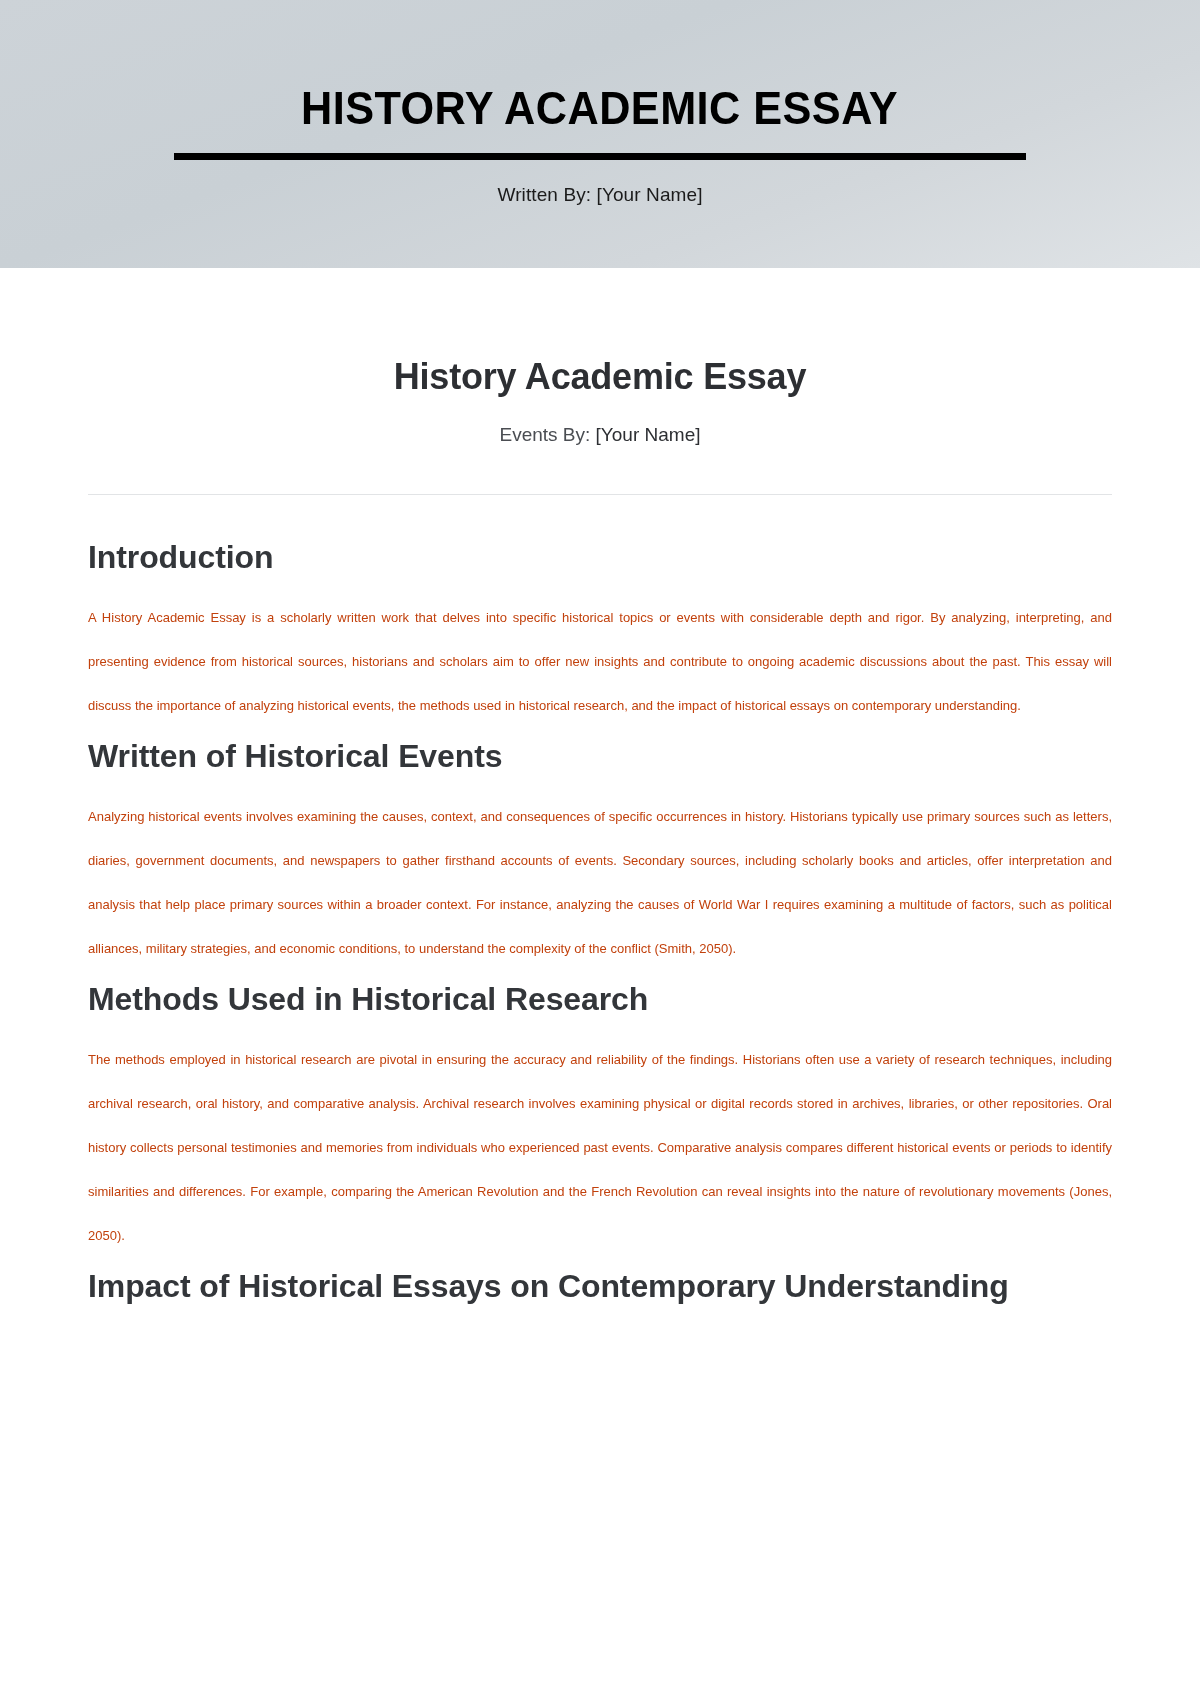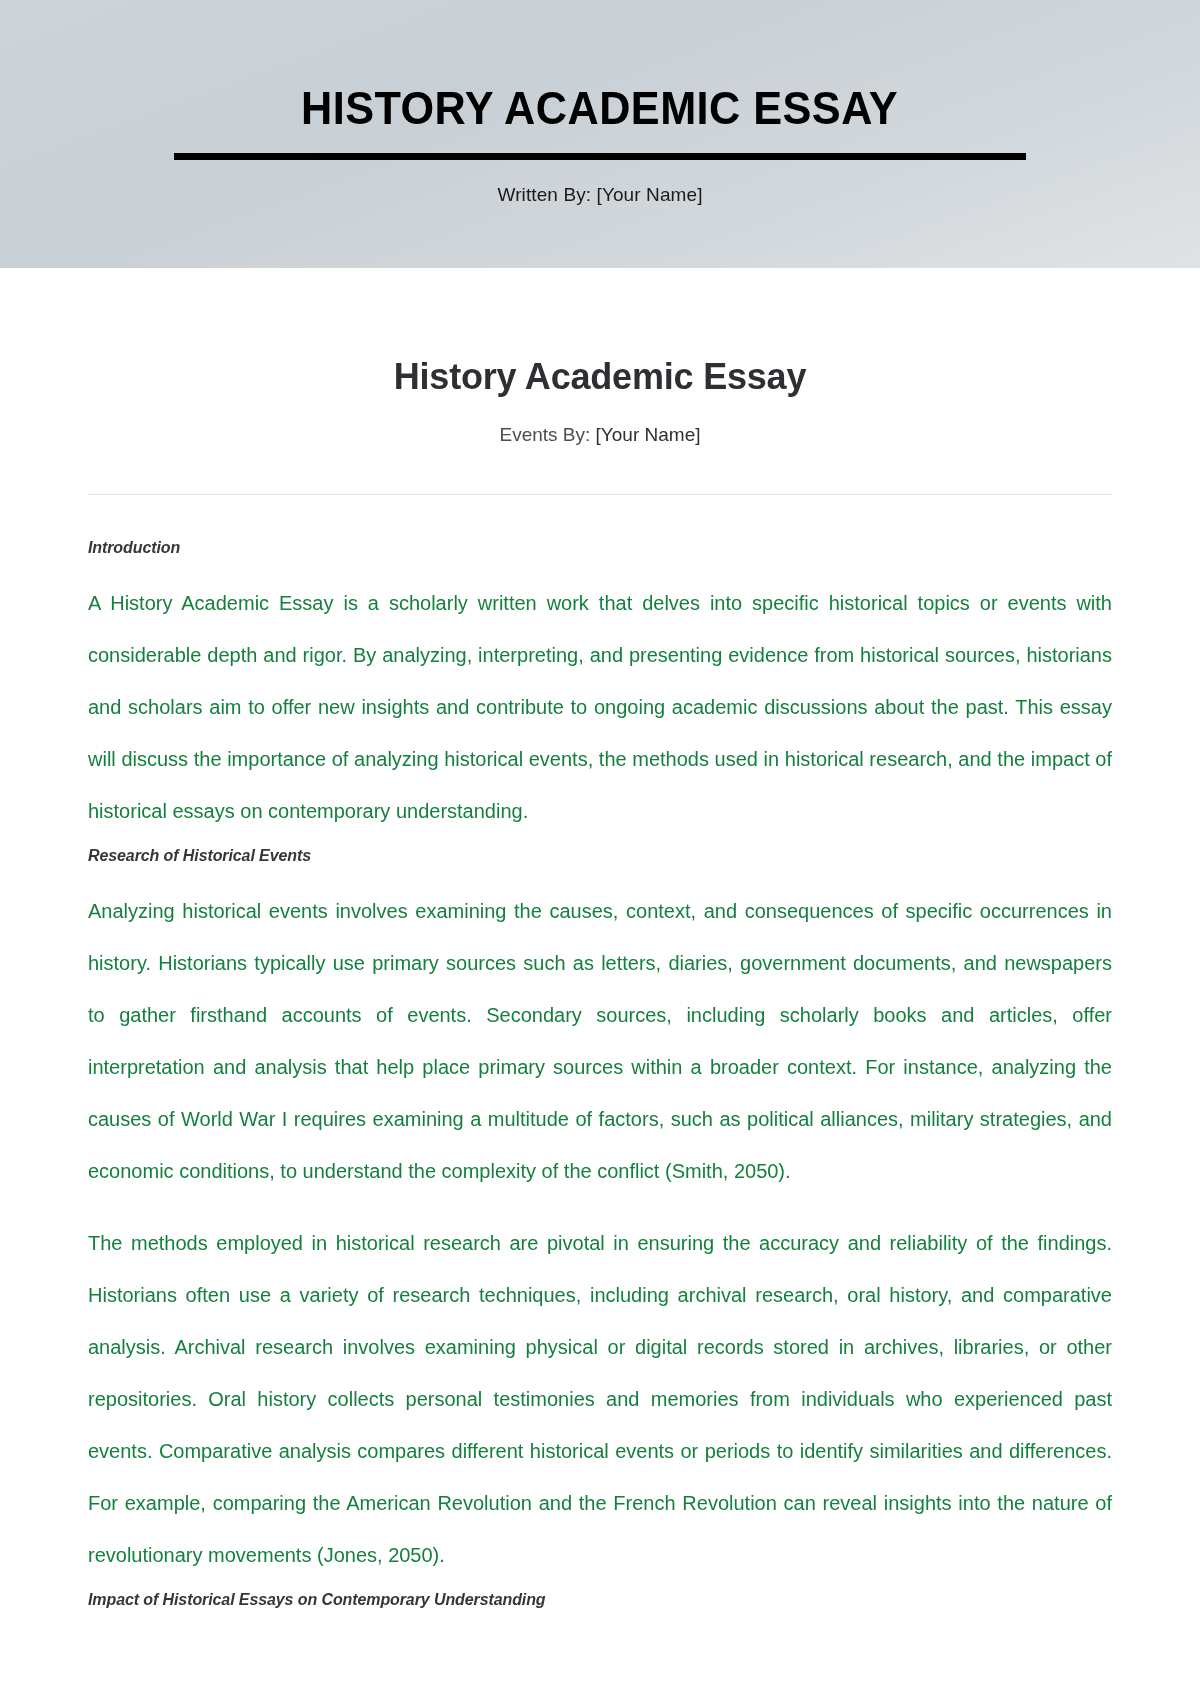--- a/index.html
+++ b/index.html
@@ -77,34 +77,33 @@
     font-weight: 400;
     color: #2d2f33;
   }
   .divider {
     height: 1px;
     background: #e2e4e6;
     margin: 48px 0 0 0;
   }
 
   h2.section-heading {
-    font-size: 16px;
+    font-size: 32px;
     font-weight: 700;
     color: #33363a;
     margin: 44px 0 0 0;
     letter-spacing: -0.1px;
-    font-style: italic;
   }
   h2.section-heading.tight {
     margin-top: 10px;
   }
   p.body-text {
-    font-size: 20px;
-    line-height: 52px;
-    color: #15803d;
+    font-size: 13px;
+    line-height: 44px;
+    color: #c2410c;
     text-align: justify;
     text-justify: inter-word;
     margin: 20px 0 0 0;
   }
 </style>
 </head>
 <body>
 
 <div class="banner">
   <div class="banner-title">HISTORY ACADEMIC ESSAY</div>
@@ -119,20 +118,21 @@
   <div class="doc-byline">
     <span>Events By:</span>
     <b>[Your Name]</b>
   </div>
 
   <div class="divider"></div>
 
   <h2 class="section-heading">Introduction</h2>
   <p class="body-text">A History Academic Essay is a scholarly written work that delves into specific historical topics or events with considerable depth and rigor. By analyzing, interpreting, and presenting evidence from historical sources, historians and scholars aim to offer new insights and contribute to ongoing academic discussions about the past. This essay will discuss the importance of analyzing historical events, the methods used in historical research, and the impact of historical essays on contemporary understanding.</p>
 
-  <h2 class="section-heading tight">Research of Historical Events</h2>
+  <h2 class="section-heading tight">Written of Historical Events</h2>
   <p class="body-text">Analyzing historical events involves examining the causes, context, and consequences of specific occurrences in history. Historians typically use primary sources such as letters, diaries, government documents, and newspapers to gather firsthand accounts of events. Secondary sources, including scholarly books and articles, offer interpretation and analysis that help place primary sources within a broader context. For instance, analyzing the causes of World War I requires examining a multitude of factors, such as political alliances, military strategies, and economic conditions, to understand the complexity of the conflict (Smith, 2050).</p>
 
+  <h2 class="section-heading tight">Methods Used in Historical Research</h2>
   <p class="body-text">The methods employed in historical research are pivotal in ensuring the accuracy and reliability of the findings. Historians often use a variety of research techniques, including archival research, oral history, and comparative analysis. Archival research involves examining physical or digital records stored in archives, libraries, or other repositories. Oral history collects personal testimonies and memories from individuals who experienced past events. Comparative analysis compares different historical events or periods to identify similarities and differences. For example, comparing the American Revolution and the French Revolution can reveal insights into the nature of revolutionary movements (Jones, 2050).</p>
 
   <h2 class="section-heading tight">Impact of Historical Essays on Contemporary Understanding</h2>
 
 </div>
 
 </body></html>

